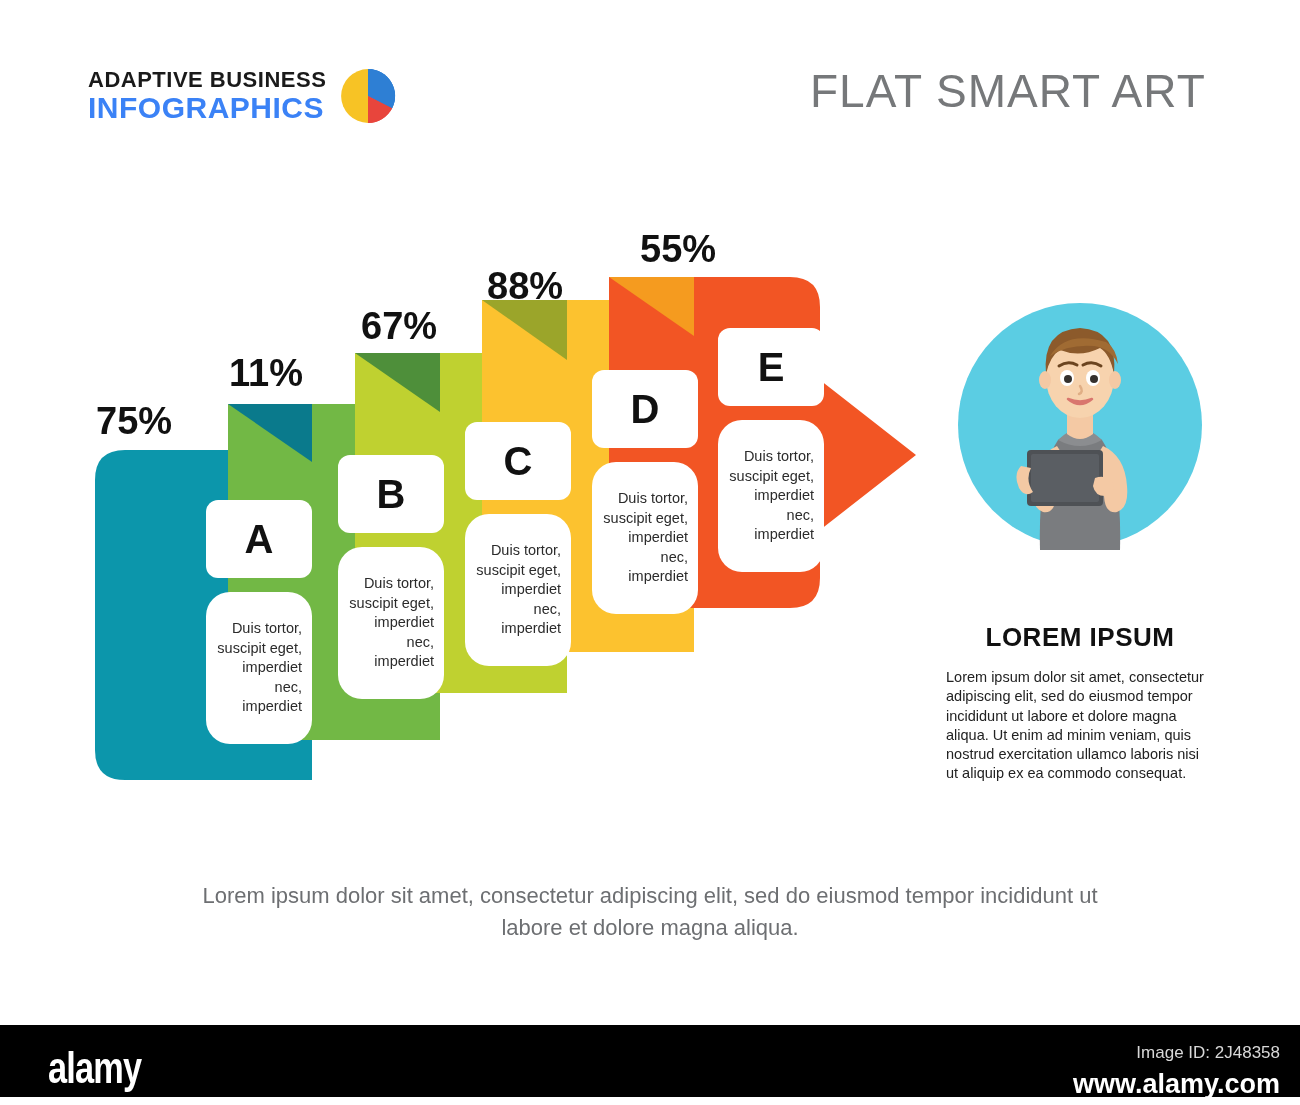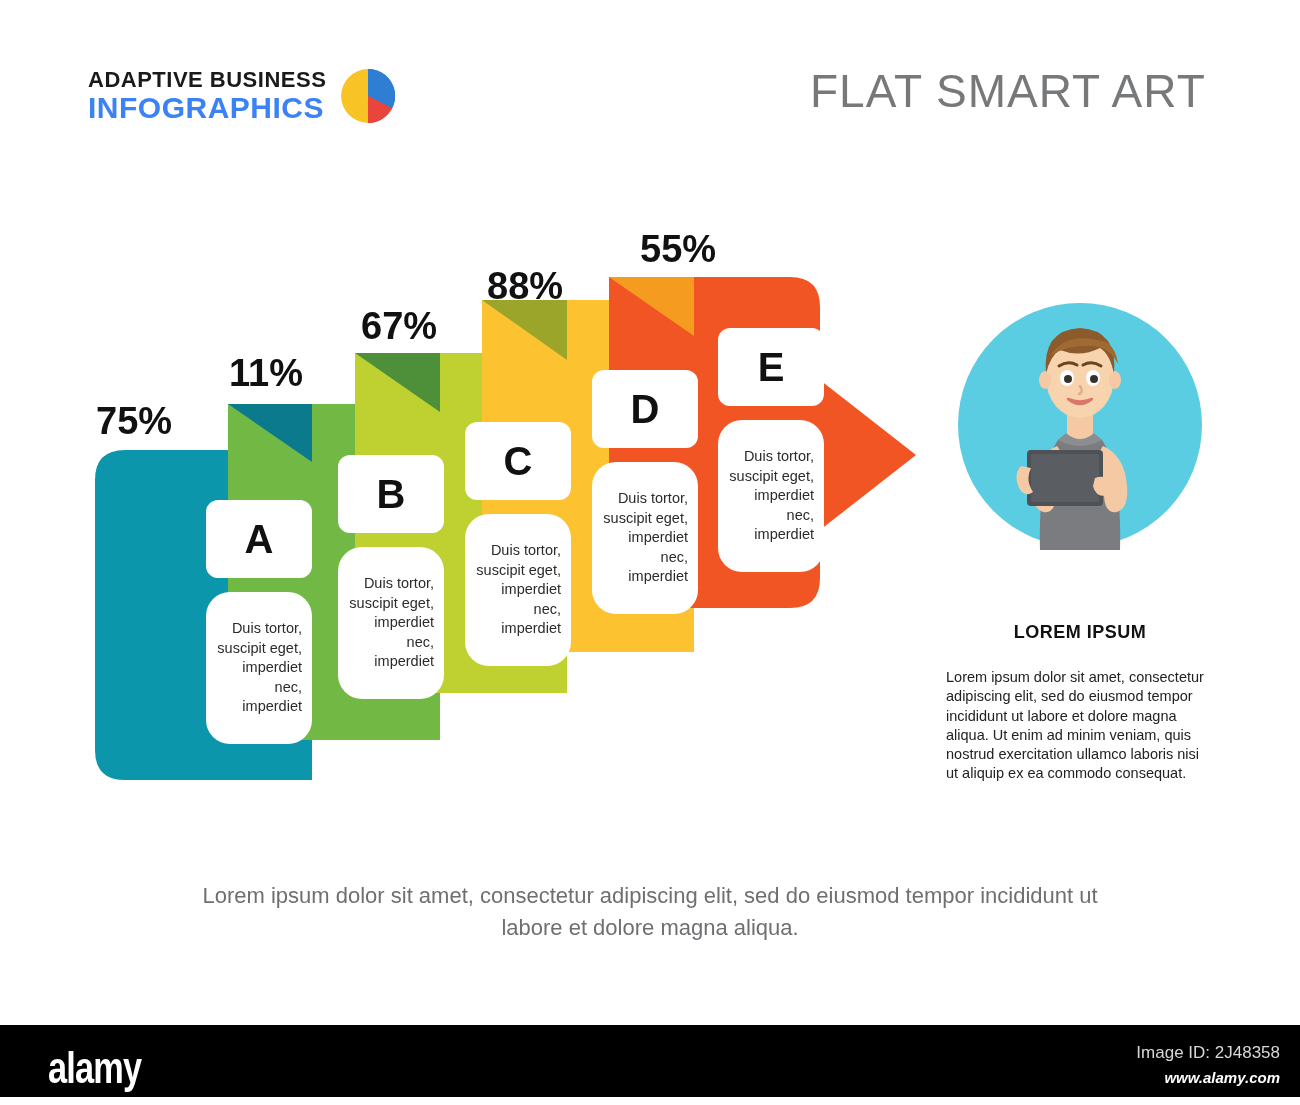--- a/index.html
+++ b/index.html
@@ -44,21 +44,21 @@
     font-size:14.5px;line-height:1.35;color:#2b2b2b;padding:6px 10px;
     box-sizing:border-box;
   }
 
   
   .person-circle{
     position:absolute;left:955px;top:300px;width:250px;height:250px;
   }
   .right-title{
     position:absolute;left:940px;top:622px;width:280px;text-align:center;
-    font-size:18px;font-weight:bold;color:#111;letter-spacing:0.5px;
+    font-size:26px;font-weight:bold;color:#111;letter-spacing:0.5px;
   }
   .right-body{
     position:absolute;left:946px;top:668px;width:268px;
     font-size:14.5px;line-height:1.33;color:#222;text-align:left;
   }
 
   
   .caption{
     position:absolute;left:190px;top:880px;width:920px;text-align:center;
     font-size:22px;line-height:1.45;color:#6d6f72;
@@ -71,21 +71,21 @@
   .footer-logo{
     position:absolute;left:48px;top:18px;
     color:#fff;font-size:44px;font-weight:bold;letter-spacing:-1px;
     font-family:"Liberation Sans", sans-serif;
     transform:scaleX(0.78);transform-origin:left top;
   }
   .footer-id{
     position:absolute;right:20px;top:18px;color:#d8d8d8;font-size:17px;text-align:left;
   }
   .footer-url{
-    position:absolute;right:20px;top:44px;color:#fff;font-size:15px;font-weight:bold;text-align:right;font-style:italic;
+    position:absolute;right:20px;top:44px;color:#fff;font-size:27px;font-weight:bold;text-align:right;
   }
 </style>
 </head>
 <body>
 
 <div class="canvas">
 
   <div class="logo-wrap">
     <div class="logo-text">
       <div class="logo-l1">ADAPTIVE BUSINESS</div>

